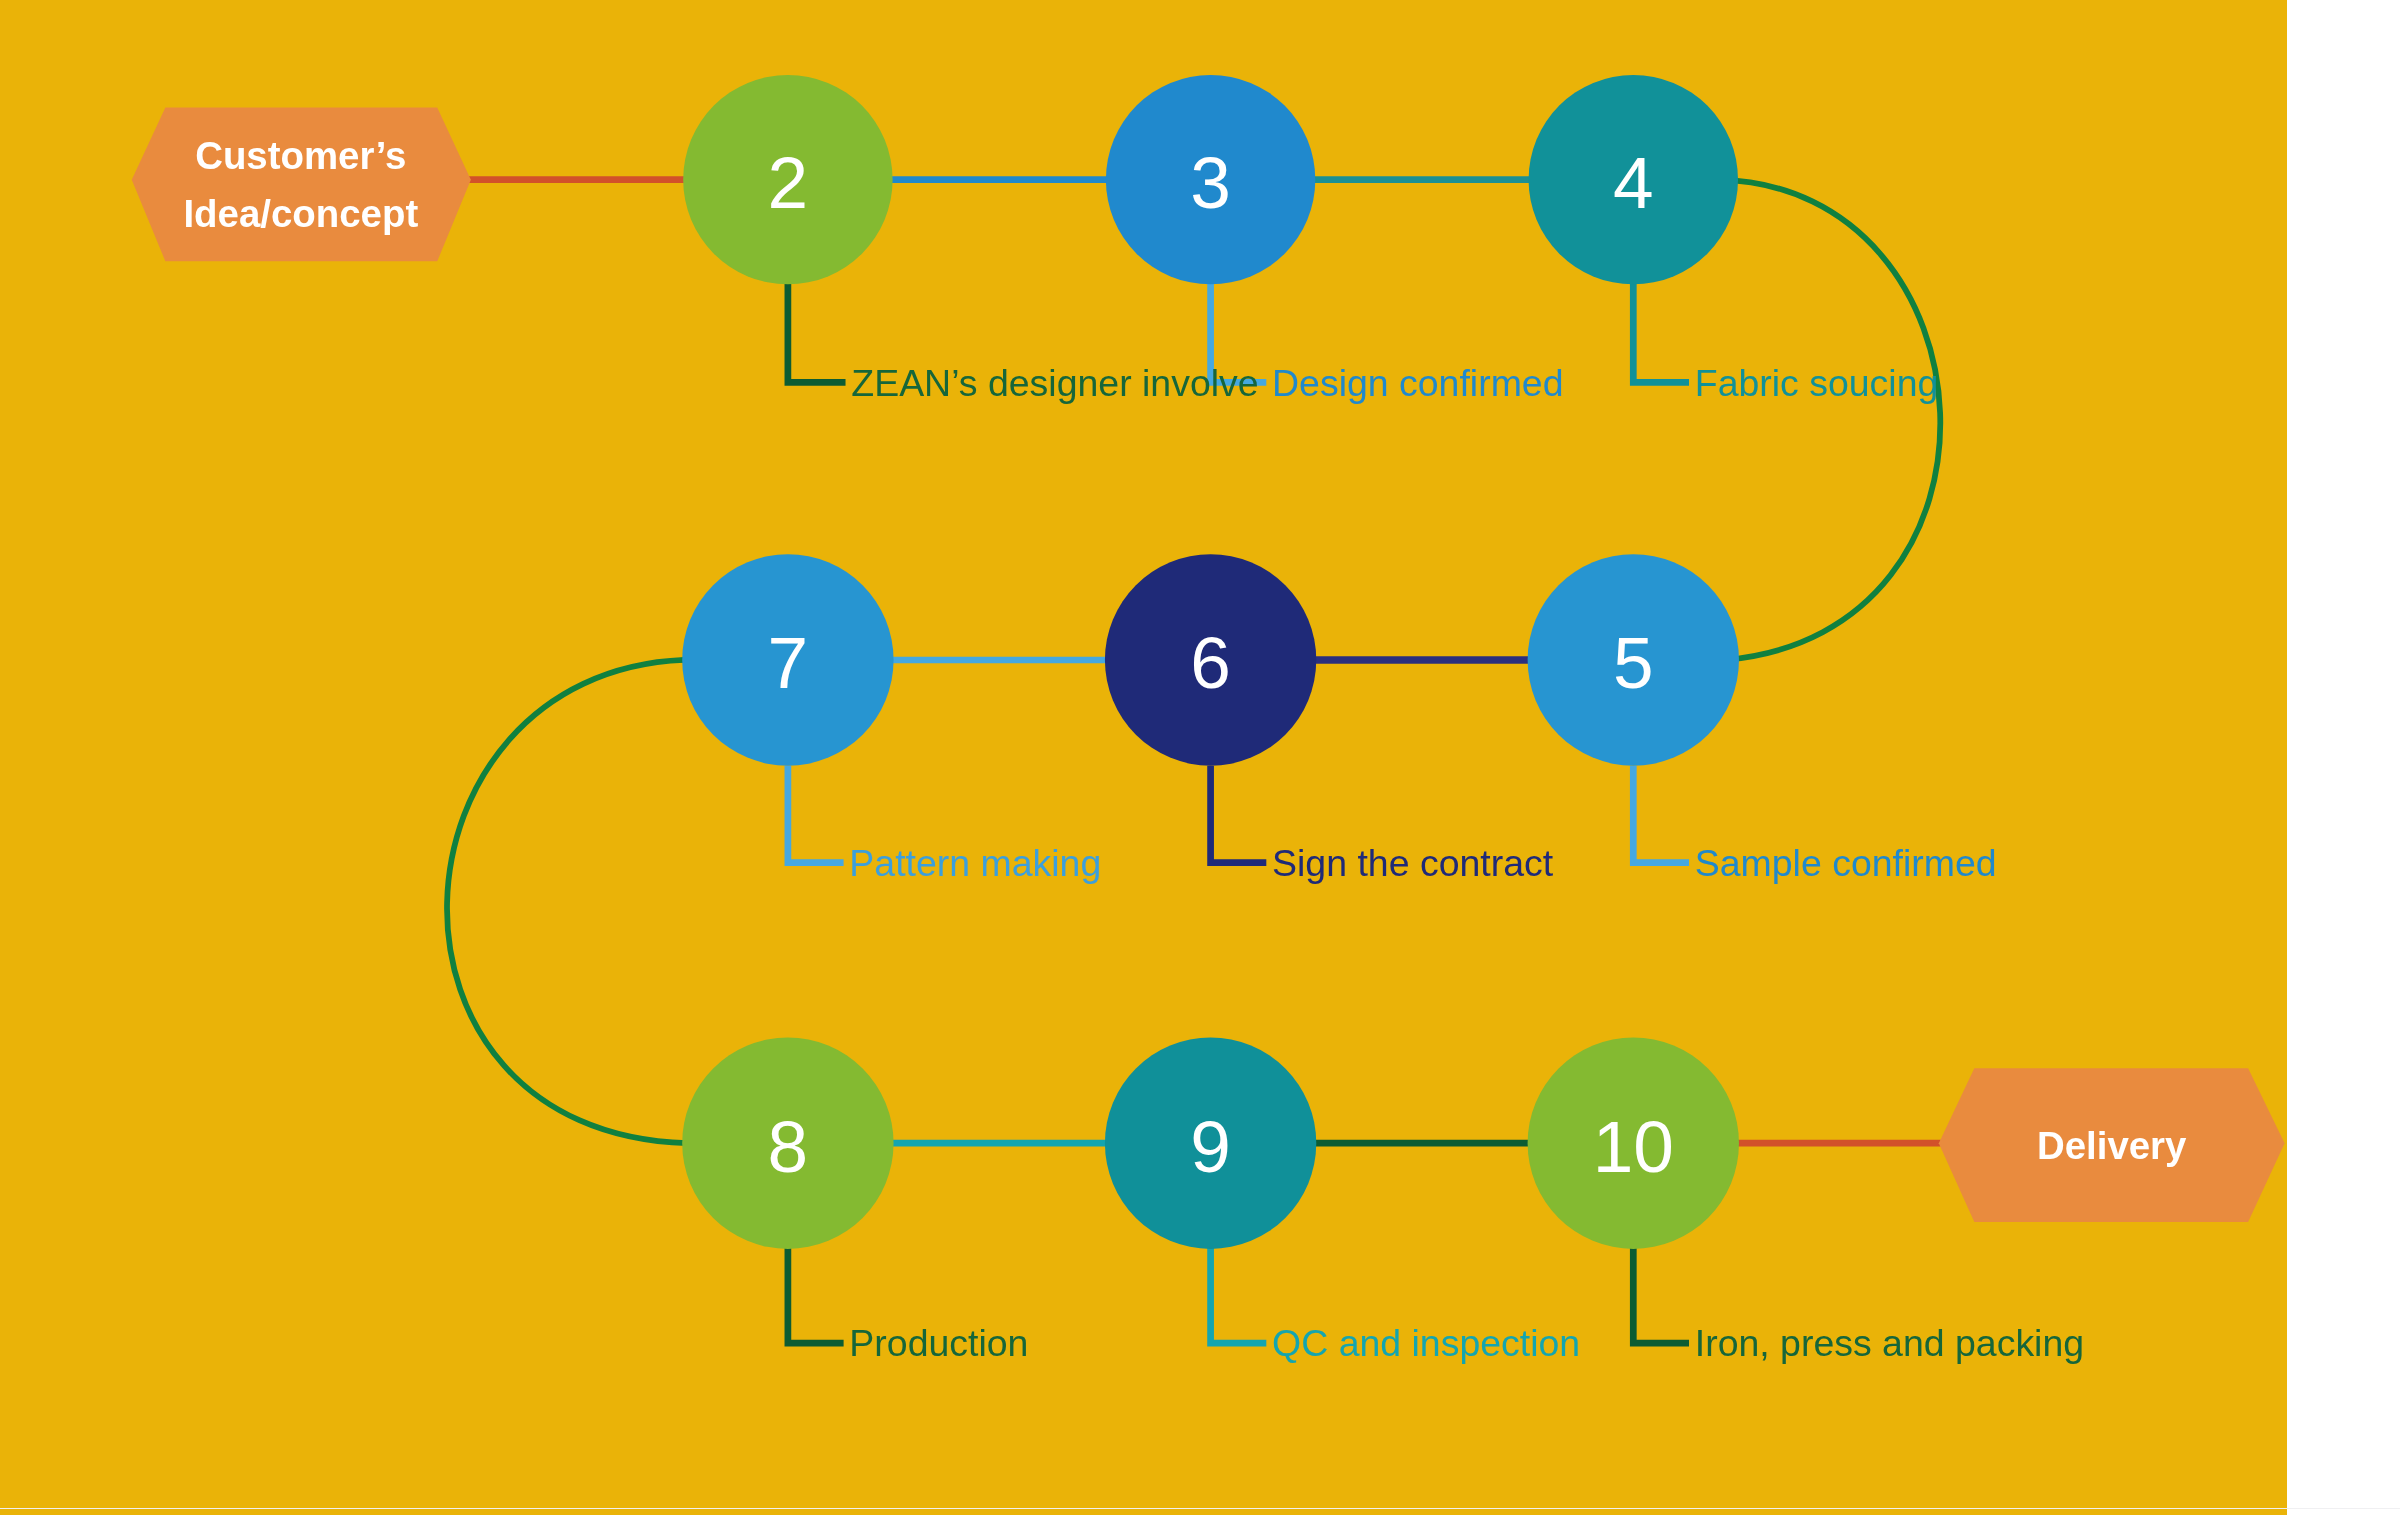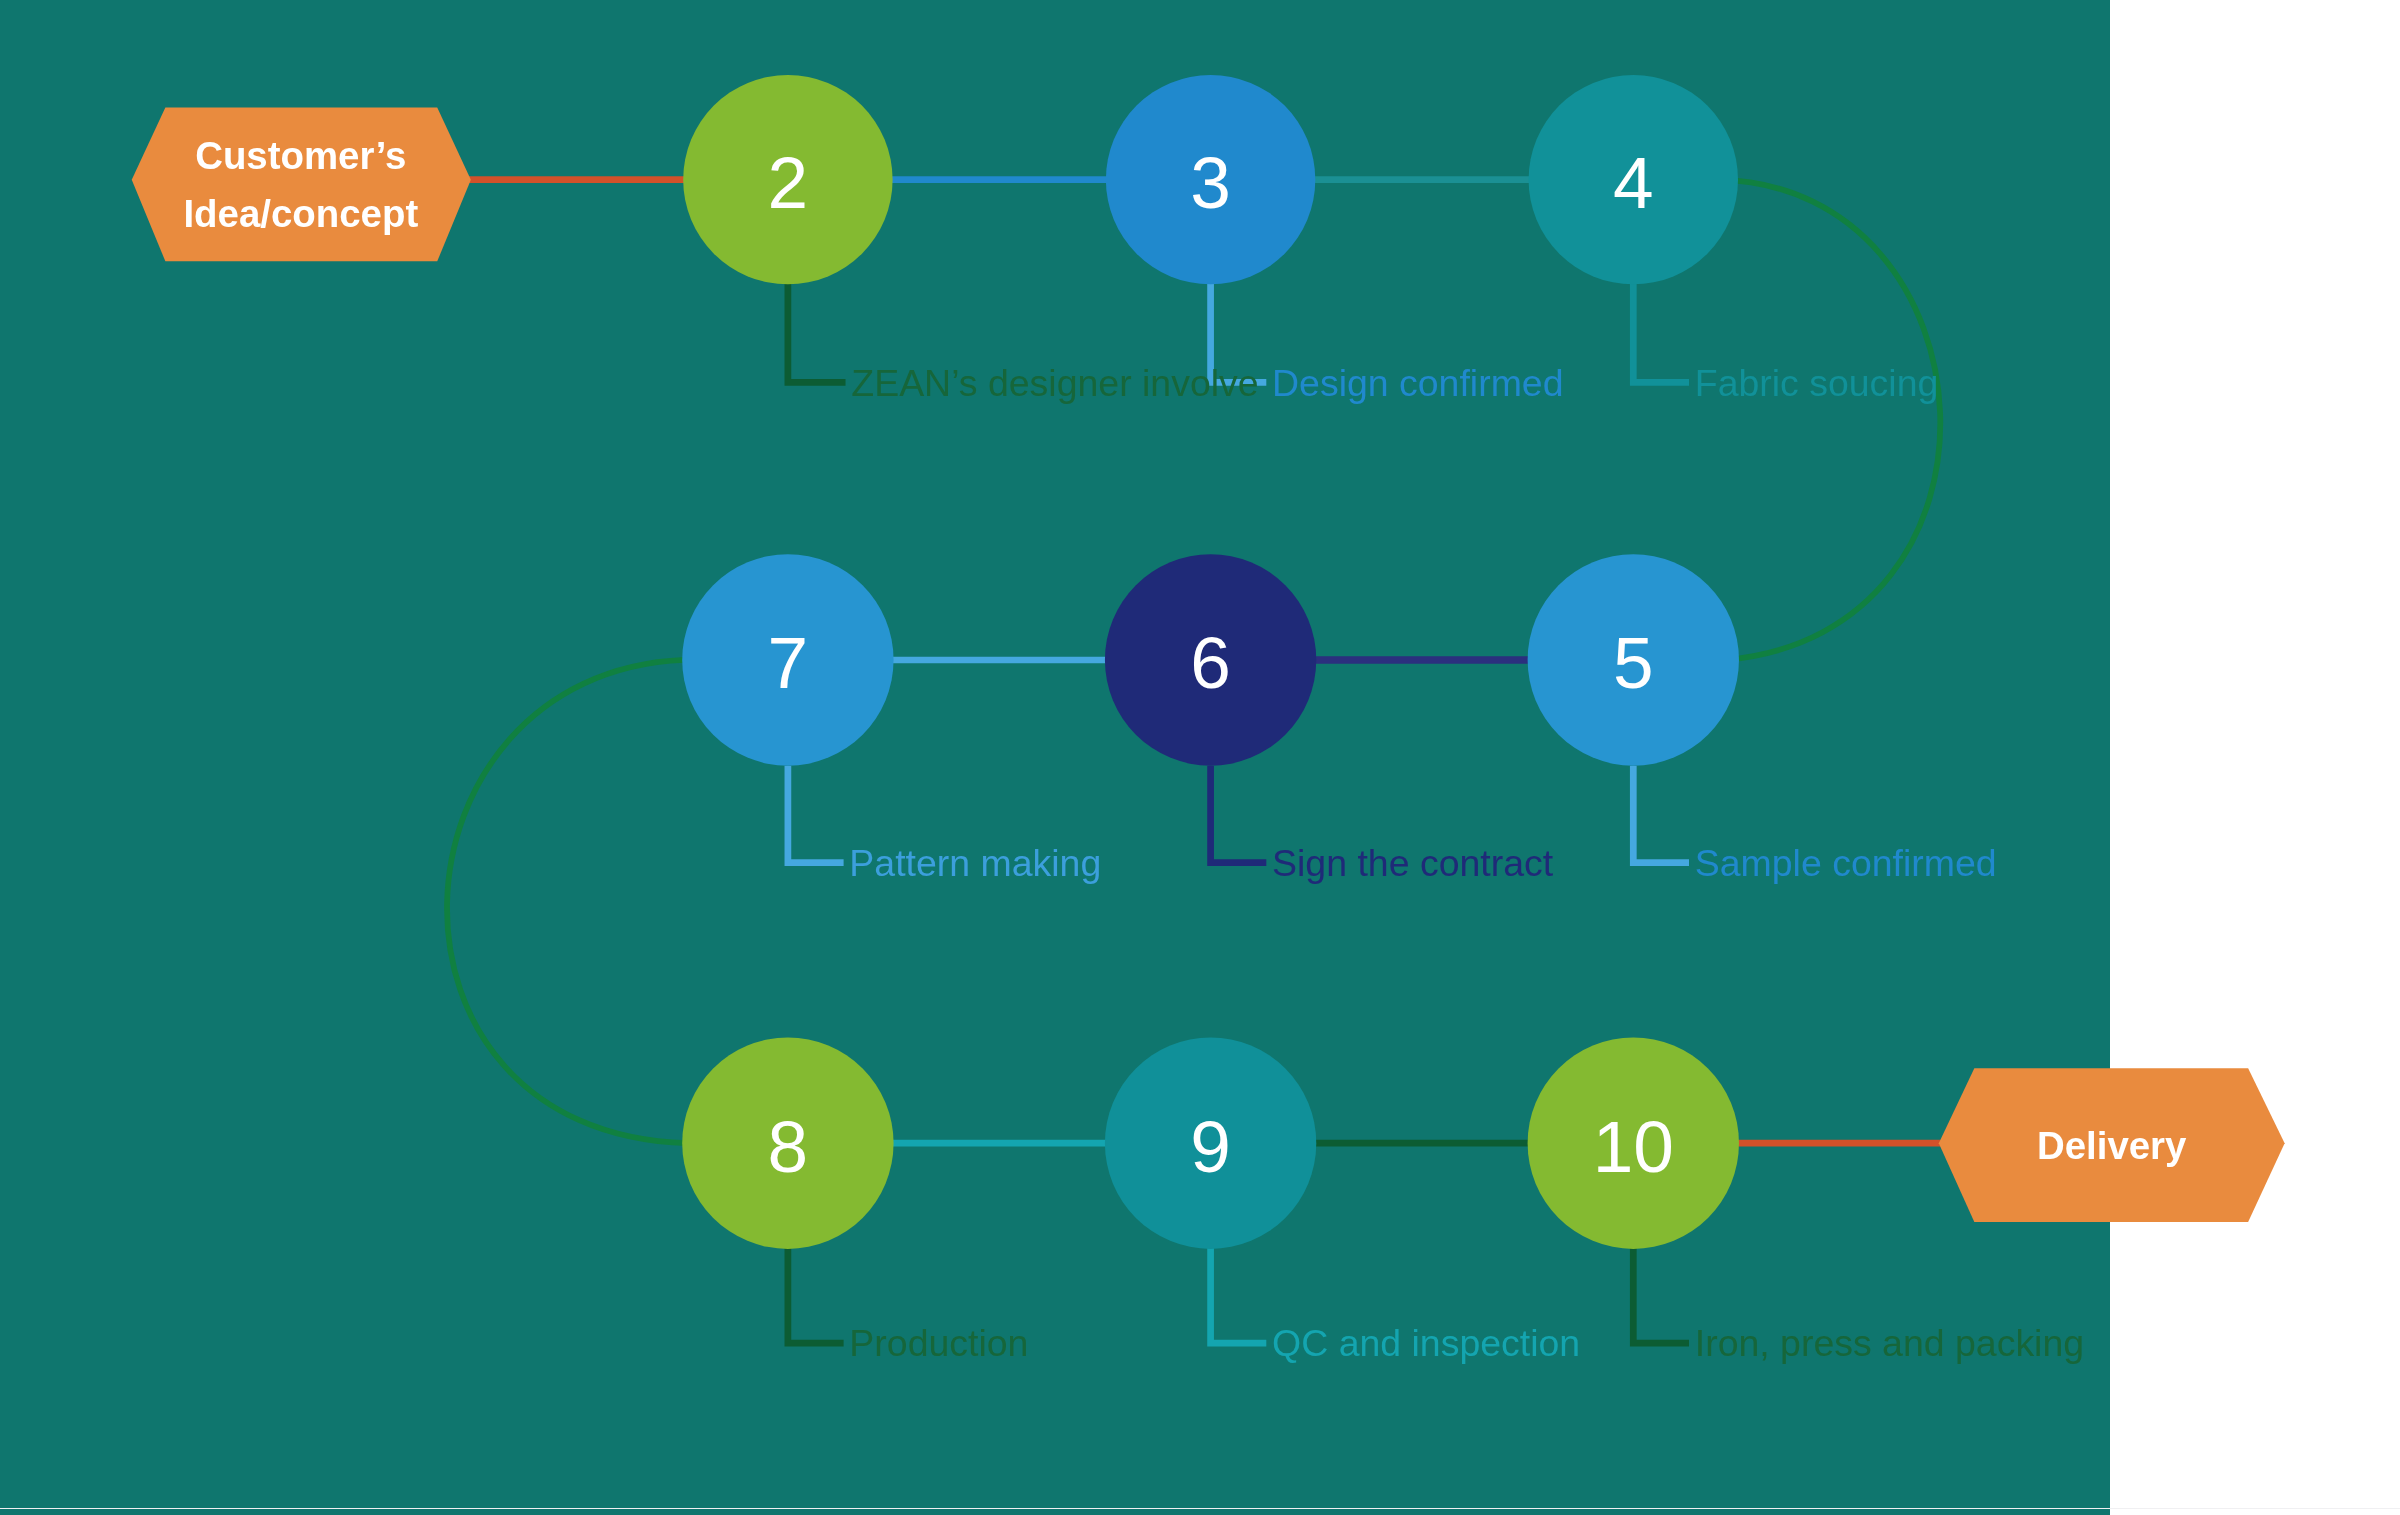--- a/index.html
+++ b/index.html
@@ -10,23 +10,23 @@
   body {
     width: 2401px;
     height: 1515px;
     font-family: "Liberation Sans", sans-serif;
     overflow: hidden;
     position: relative;
   }
   #stage {
     position: absolute;
     left: 0; top: 0;
-    width: 2110px;
+    width: 2287px;
     height: 1515px;
-    background: #0f766e;
+    background: #eab308;
   }
   svg.diagram {
     display: block;
     width: 2401px;
     height: 1515px;
   }
   .node-num {
     font-family: "Liberation Sans", sans-serif;
     font-size: 76px;
     font-weight: 400;

